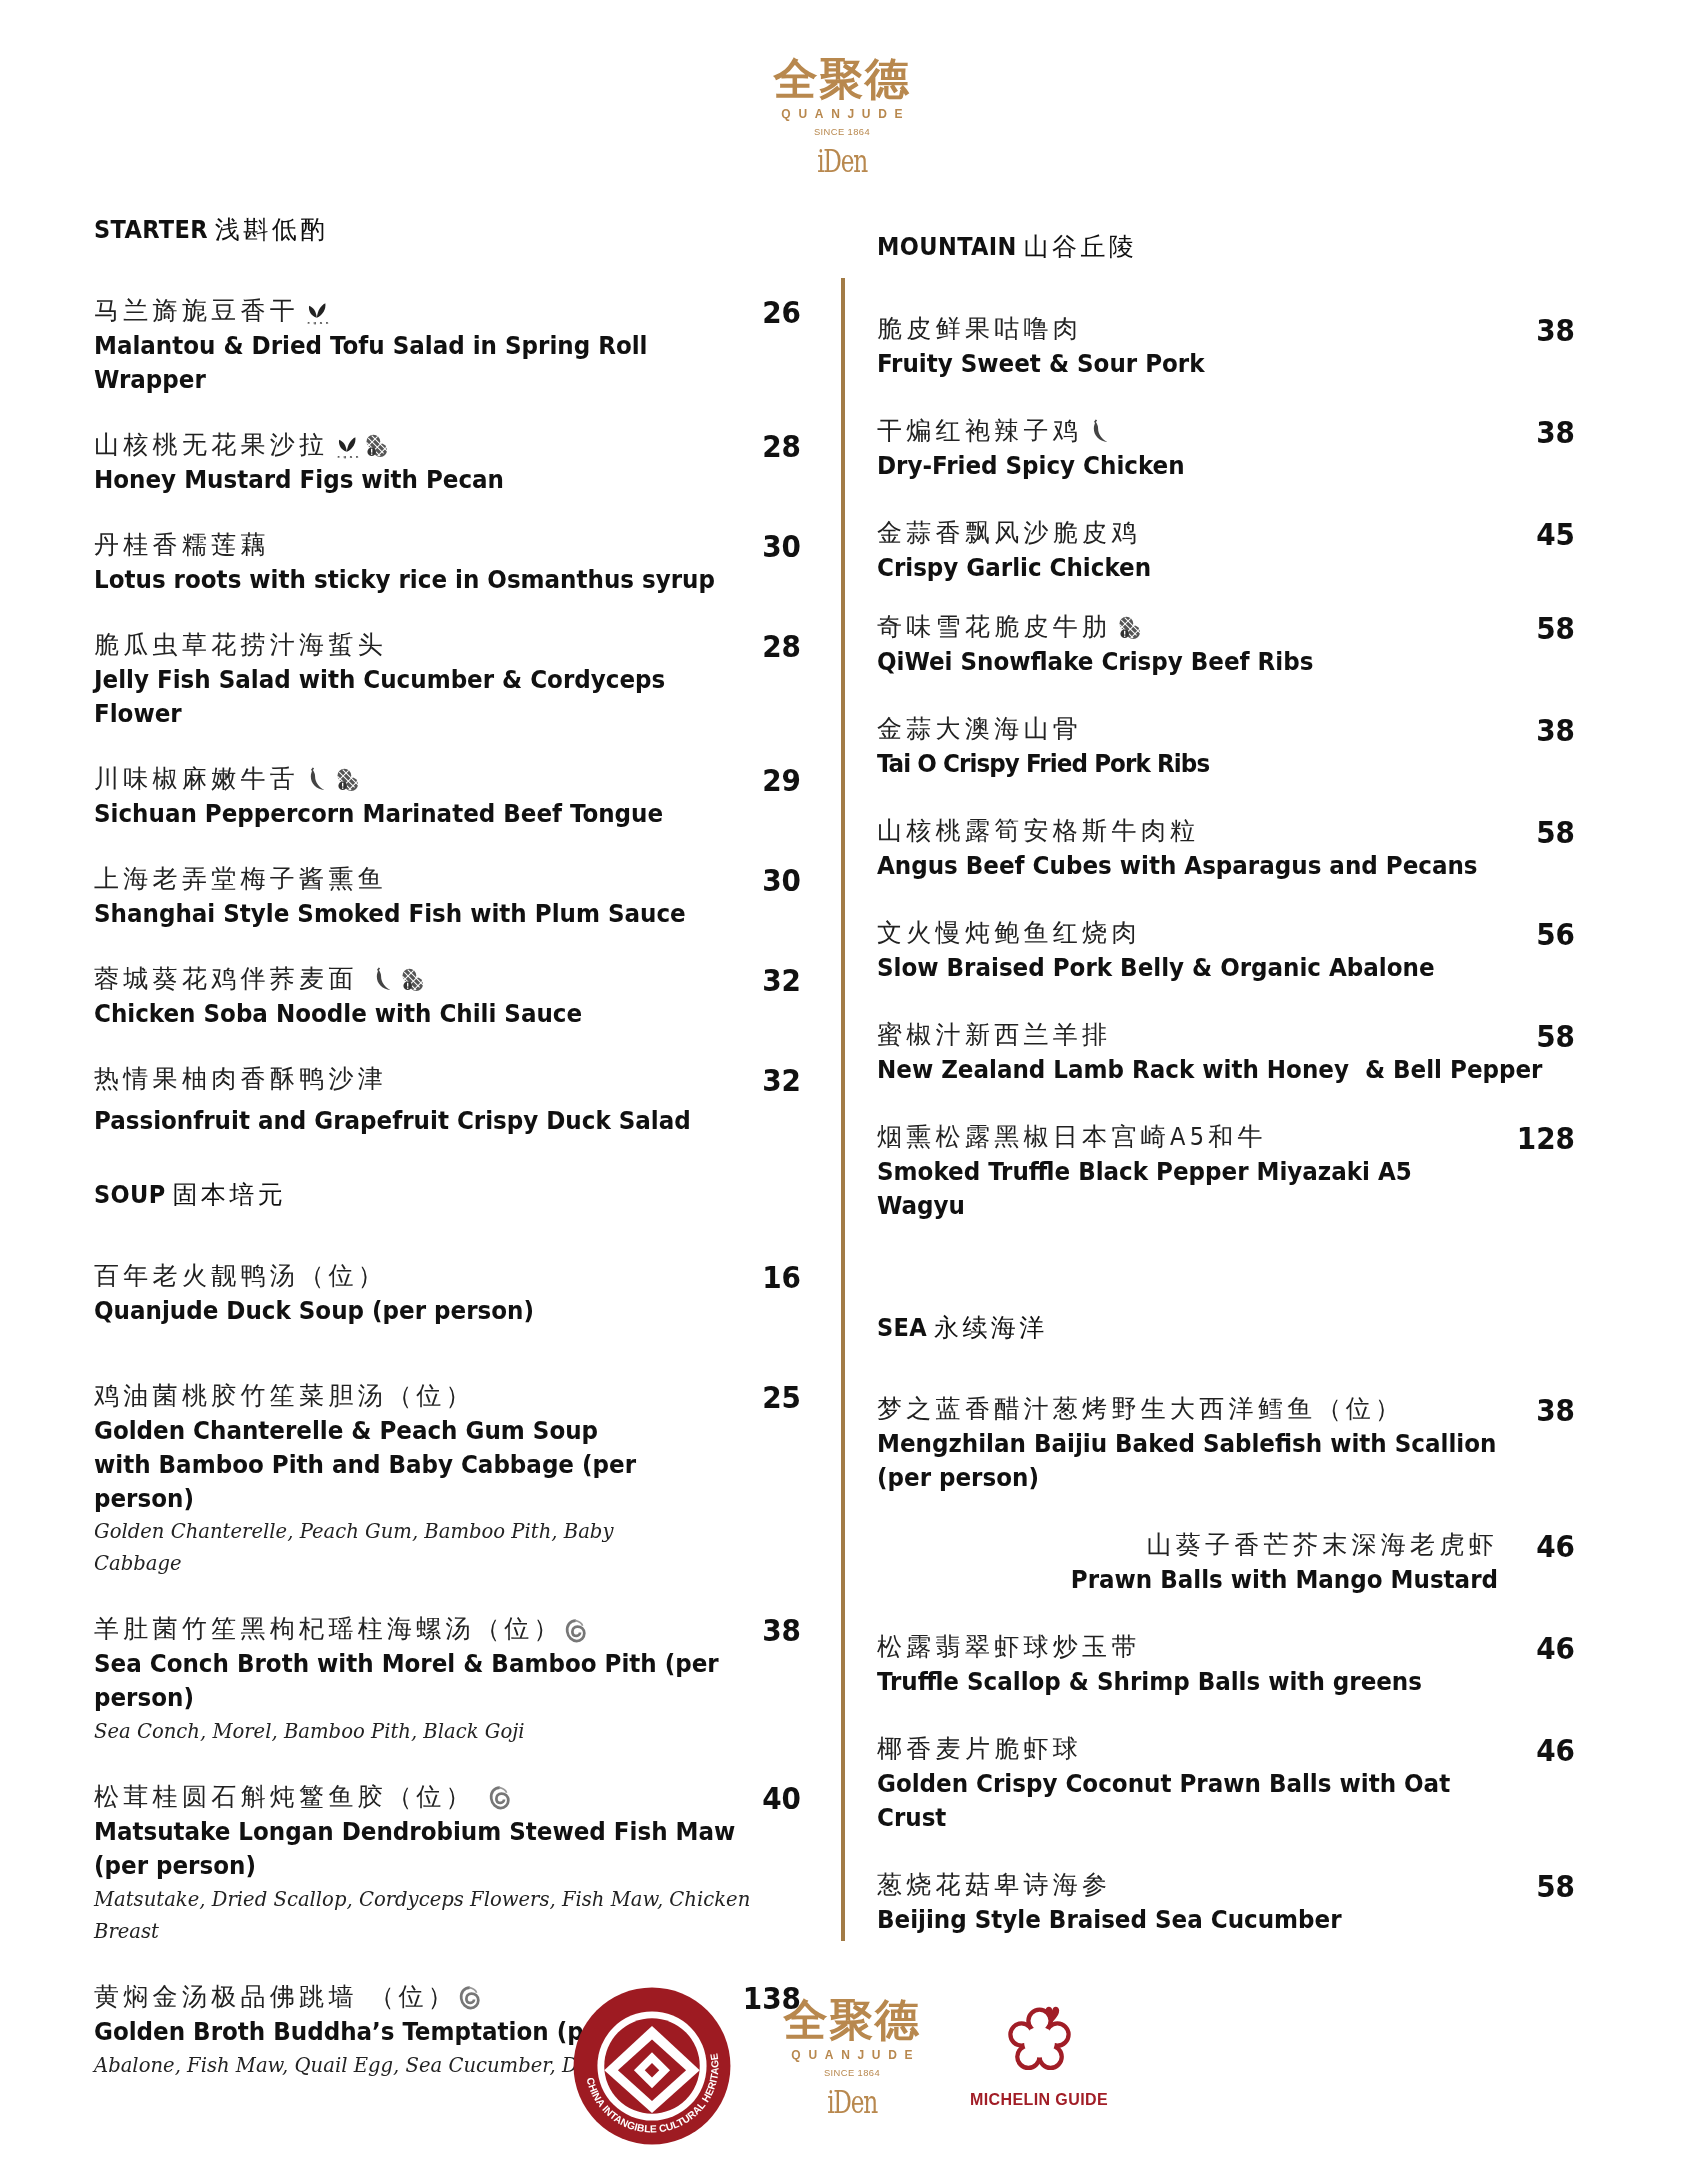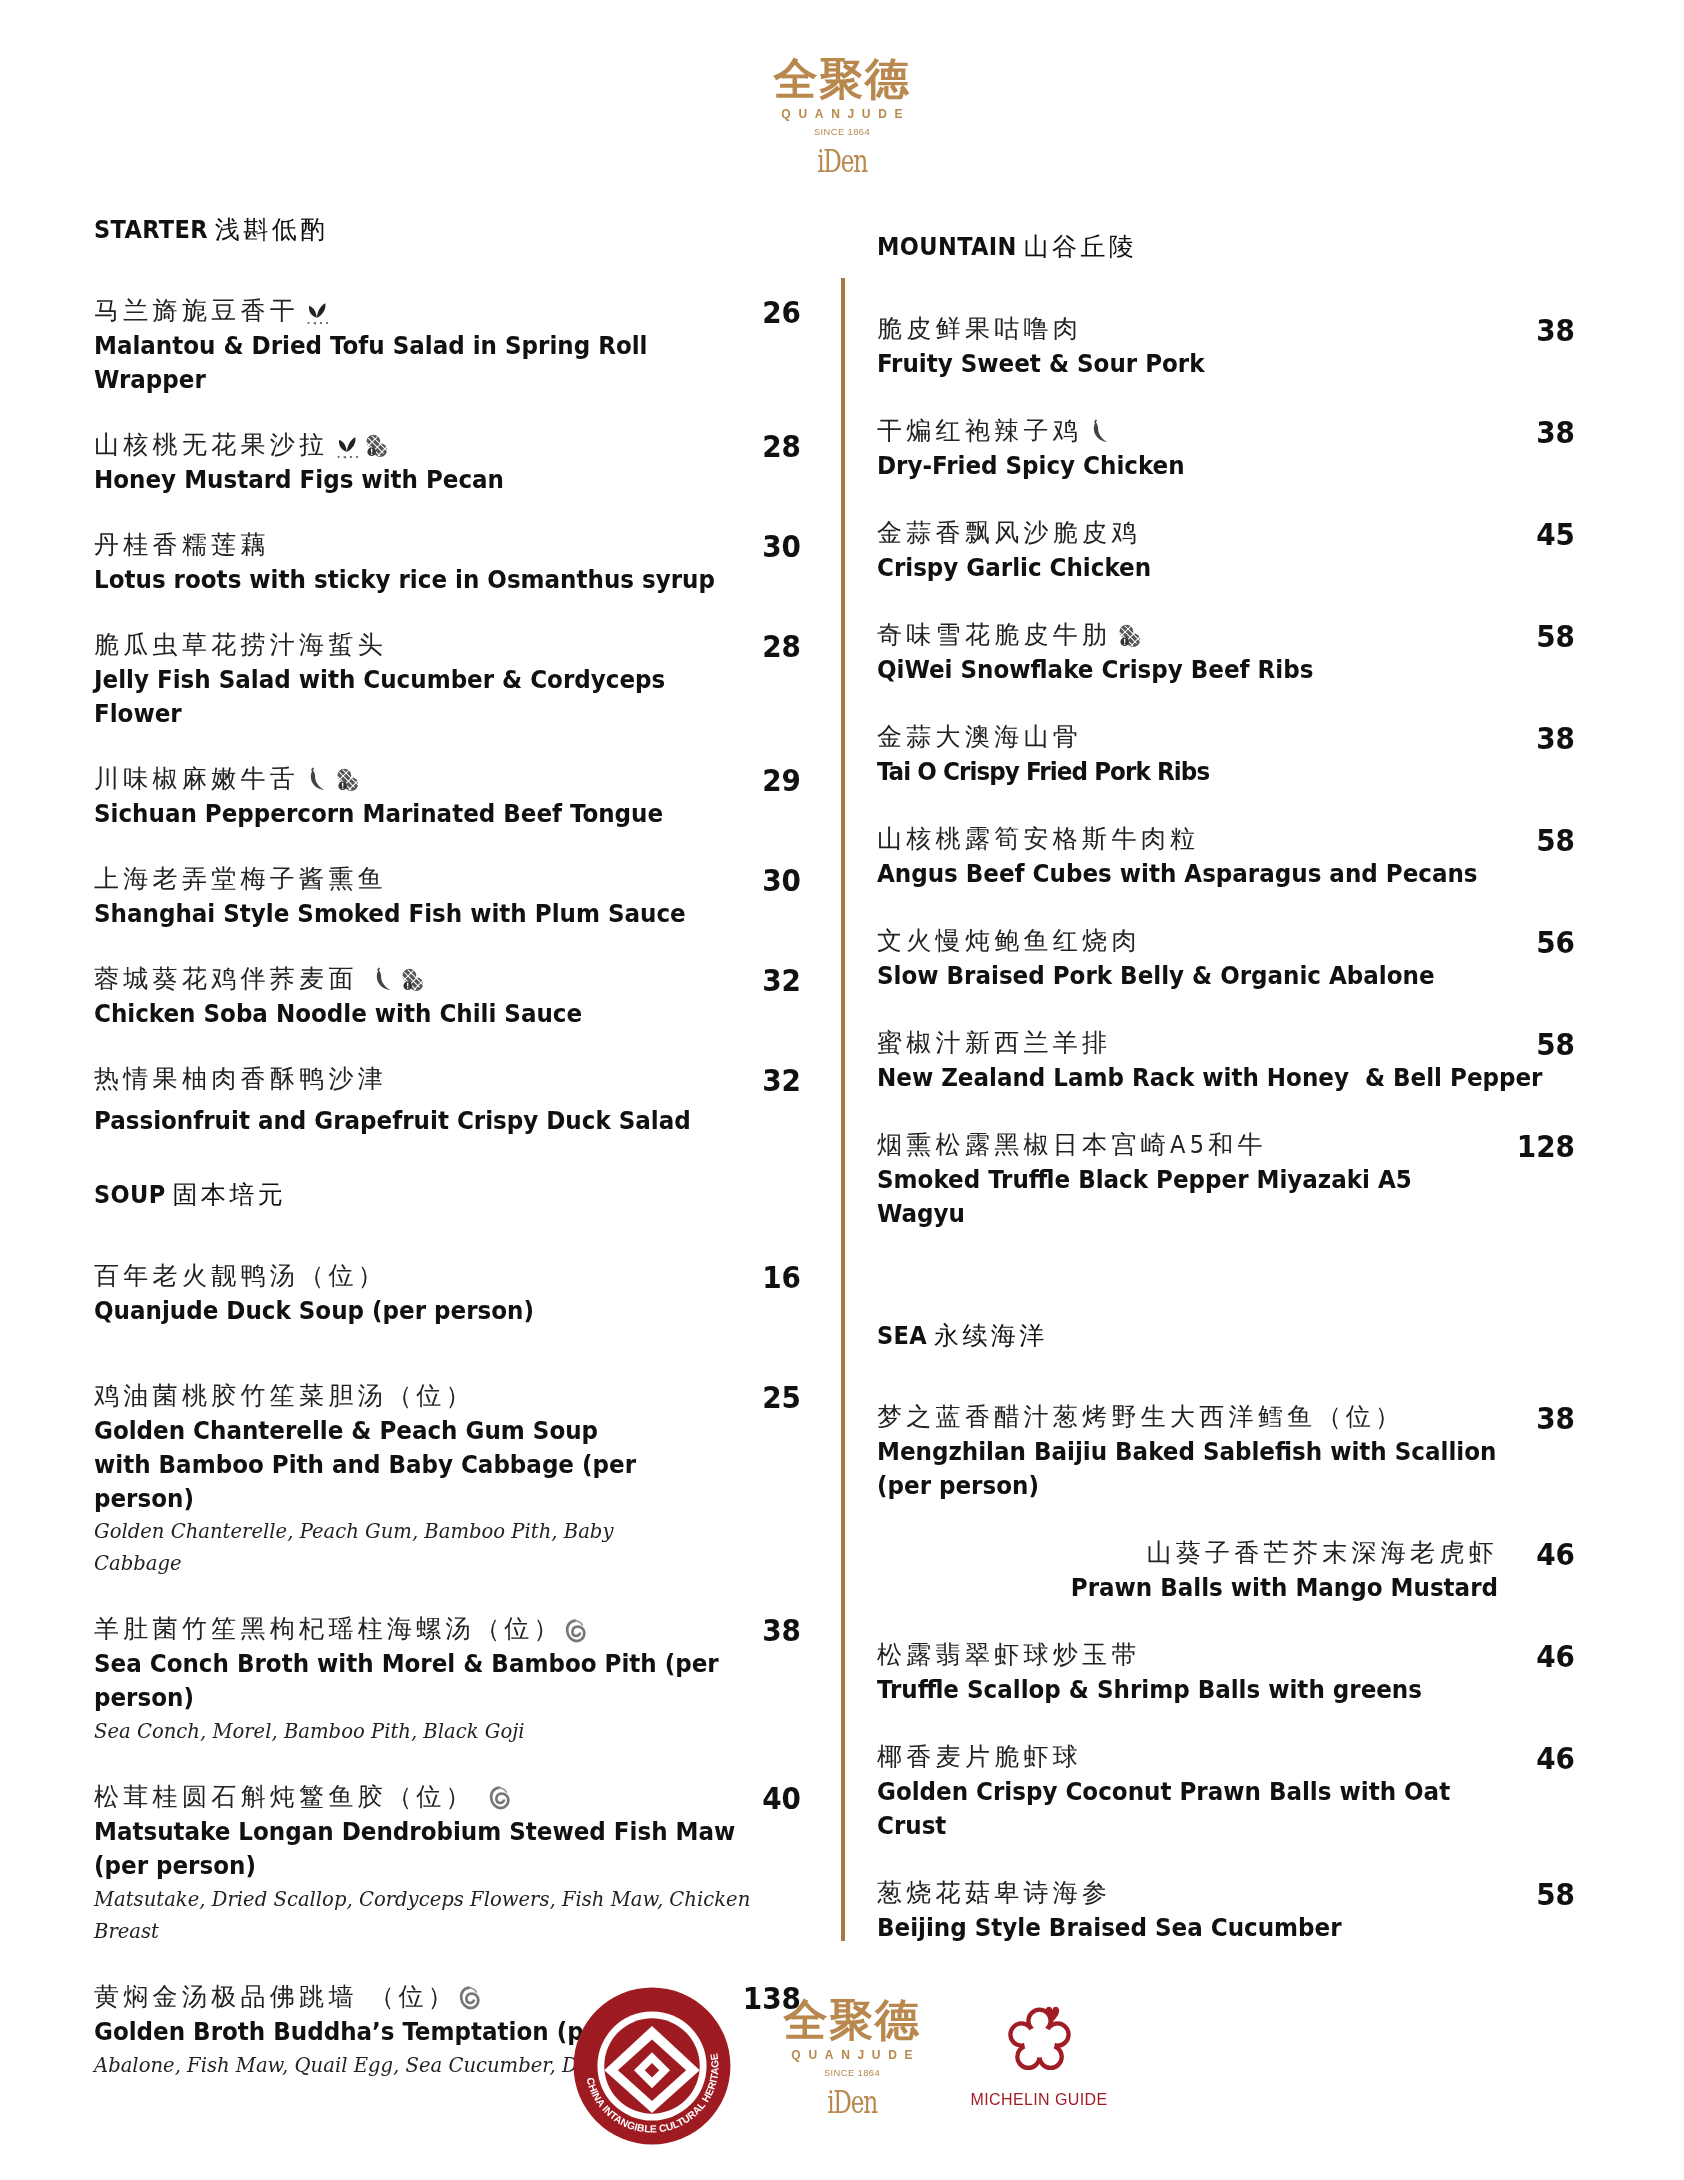--- a/index.html
+++ b/index.html
@@ -31,21 +31,21 @@
   .col-left .item .price { right:0; }
 
   .icon { display:inline-block; vertical-align:middle; margin-left:5.1px; width:25.6px; height:25.6px; }
   .icon svg { width:25.6px; height:25.6px; display:block; }
 
   
   .bottom-logos { position:absolute; left:571px; top:1985px; width:562px; height:170px; }
   .badge-heritage { position:absolute; left:0; top:0; width:162px; height:162px; }
   .logo-bottom { position:absolute; left:196px; top:8.5px; width:170px; text-align:center; }
   .michelin { position:absolute; left:383px; top:0; width:170px; text-align:center; }
-  .michelin-label { font-family:"Liberation Sans", sans-serif; font-weight:normal; font-size:16px; color:#a11d26; margin-top:8.5px; letter-spacing:0.4px; }
+  .michelin-label { font-family:"Liberation Sans", sans-serif; font-weight:bold; font-size:16px; color:#a11d26; margin-top:8.5px; letter-spacing:0.4px; }
 </style>
 </head>
 <body>
 
 <div class="logo-top">
   <div class="logo-cn">全聚德</div>
   <div class="logo-en">QUANJUDE</div>
   <div class="logo-since">SINCE 1864</div>
   <div class="logo-iden">iDen</div>
 </div>
@@ -196,21 +196,21 @@
       <div class="en-name">Fruity Sweet &amp; Sour Pork</div>
       <div class="price">38</div>
     </div>
     <div class="item" style="margin-bottom:34px;">
       <div class="cn-name"><span>干煸红袍辣子鸡</span><span class="icon"><svg viewBox="0 0 30 30" width="25.6" height="25.6">
               <use href="#sym-chili"></use>
             </svg></span></div>
       <div class="en-name">Dry-Fried Spicy Chicken</div>
       <div class="price">38</div>
     </div>
-    <div class="item" style="margin-bottom:34px;">
+    <div class="item" style="margin-bottom:26px;">
       <div class="cn-name"><span>金蒜香飘风沙脆皮鸡</span></div>
       <div class="en-name">Crispy Garlic Chicken</div>
       <div class="price">45</div>
     </div>
     <div class="item" style="margin-bottom:34px;">
       <div class="cn-name"><span>奇味雪花脆皮牛肋</span><span class="icon"><svg viewBox="0 0 30 30" width="25.6" height="25.6">
               <use href="#sym-peanut"></use>
             </svg></span></div>
       <div class="en-name">QiWei Snowflake Crispy Beef Ribs</div>
       <div class="price">58</div>

